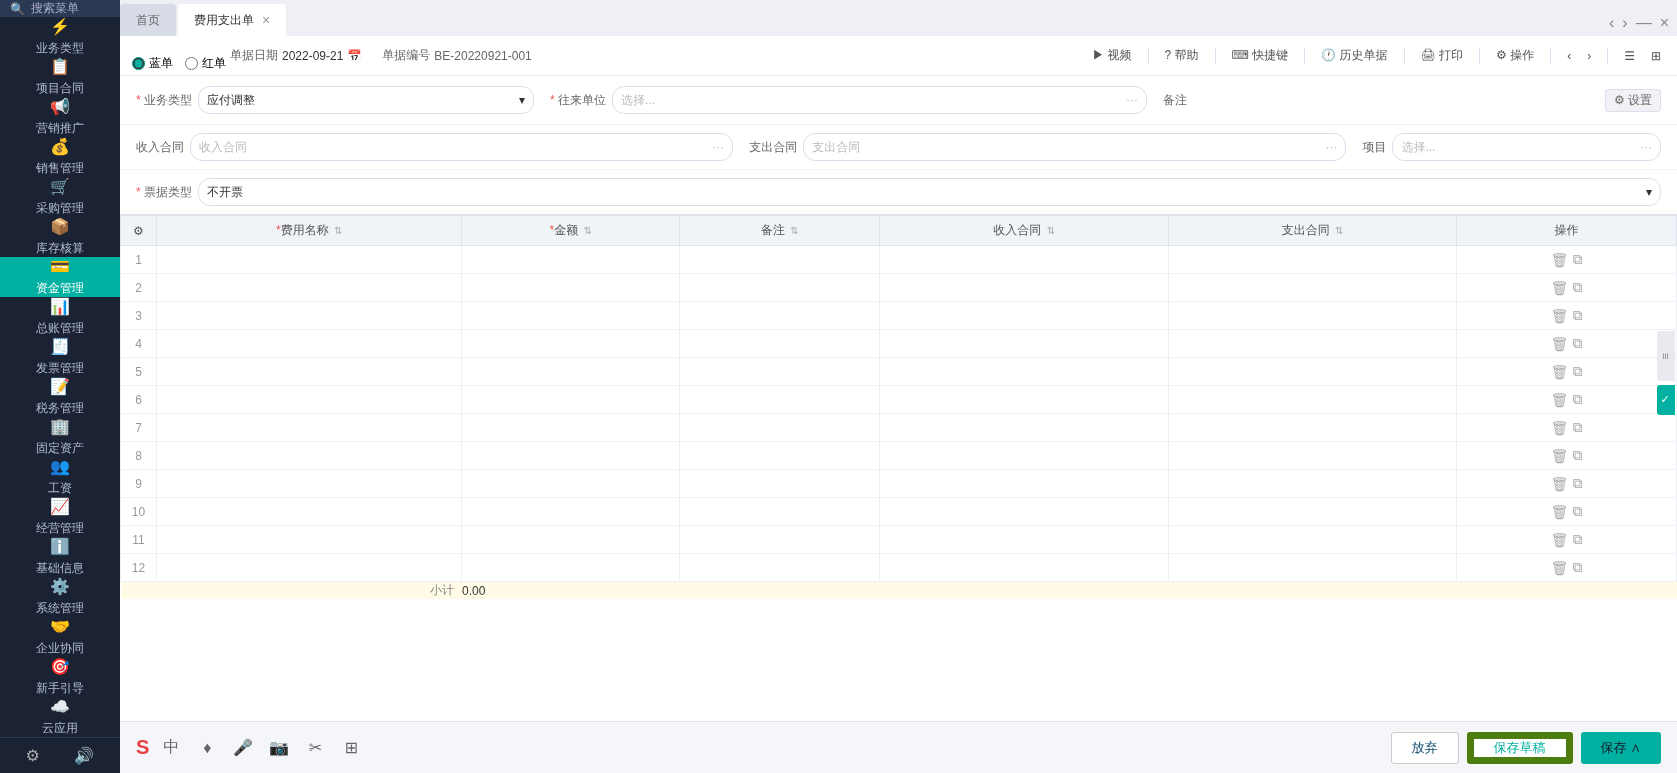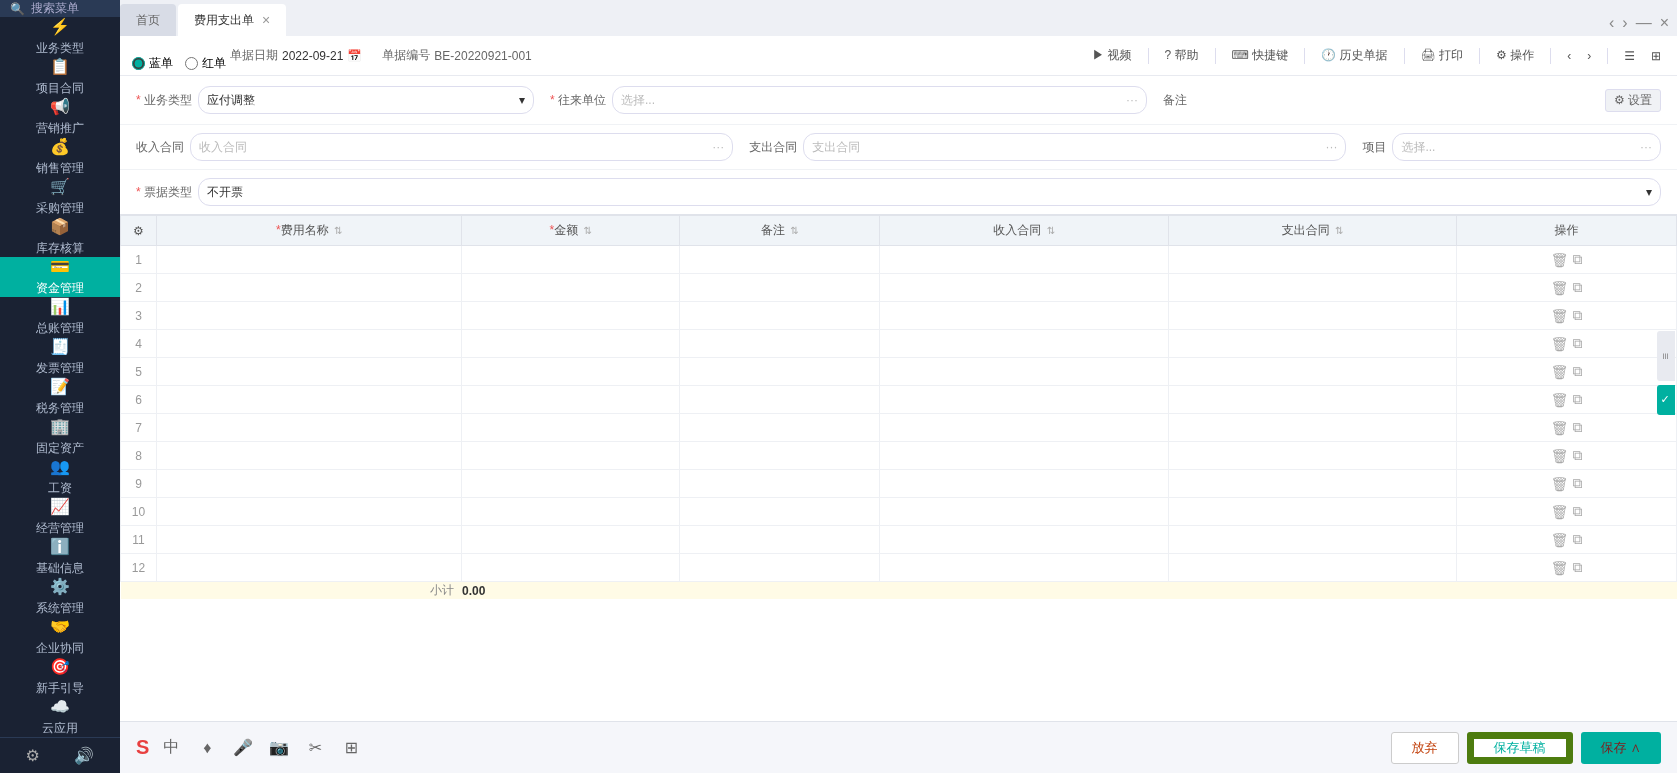--- a/index.html
+++ b/index.html
@@ -54,23 +54,23 @@
     .subtotal-row td { background: #fffbe6; font-weight: 500; }
     .subtotal-label { color: #888; text-align: right; padding-right: 8px; }
 
     
     .bottom-bar { height: 52px; background: #f5f6fa; border-top: 1px solid #e0e3ea; display: flex; align-items: center; justify-content: space-between; padding: 0 16px; }
     .bottom-icons { display: flex; align-items: center; gap: 8px; }
     .bottom-icons .icon-btn { width: 28px; height: 28px; display: flex; align-items: center; justify-content: center; cursor: pointer; color: #666; font-size: 16px; border-radius: 3px; }
 
     .btn-group { display: flex; gap: 8px; }
     .btn { height: 32px; padding: 0 20px; border-radius: 3px; border: none; cursor: pointer; font-size: 13px; }
-    .btn-default { background: #fff; border: 1px solid #ccc; color: #c2410c; margin-left: 30px; }
+    .btn-default { background: #fff; border: 1px solid #ccc; color: #0c4a6e; margin-left: 30px; }
     .btn-draft { background: #fff; border: 7px solid #4d7c0f; color: #00b0a0; }
-    .btn-save { background: #00b0a0; color: #7f1d1d; display: flex; align-items: center; gap: 4px; }
+    .btn-save { background: #00b0a0; color: #0f172a; display: flex; align-items: center; gap: 4px; }
 
     
     .settings-btn { background: #f0f2f5; border: 1px solid #dde; border-radius: 3px; padding: 2px 8px; color: #666; cursor: pointer; display: flex; align-items: center; gap: 4px; }
 
     
     .top-bar { height: 36px; background: #eef0f5; display: flex; align-items: flex-end; justify-content: space-between; padding-right: 8px; }
     .win-controls { display: flex; align-items: center; gap: 8px; padding-bottom: 4px; }
     .win-controls span { cursor: pointer; color: #888; font-size: 16px; }
 
     
@@ -467,21 +467,21 @@
           <span class="btn-del">🗑</span>
           <span class="btn-copy">⧉</span>
         </div>
       </td>
     </tr>
           </tbody>
         <tfoot>
           <tr class="subtotal-row">
             <td></td>
             <td class="subtotal-label">小计</td>
-            <td style="font-weight:700; color:#333;">0.00</td>
+            <td style="font-weight:400; color:#333;">0.00</td>
             <td></td>
             <td></td>
             <td></td>
             <td></td>
           </tr>
         </tfoot>
       </table>
     </div>
 
     <div class="bottom-bar">

